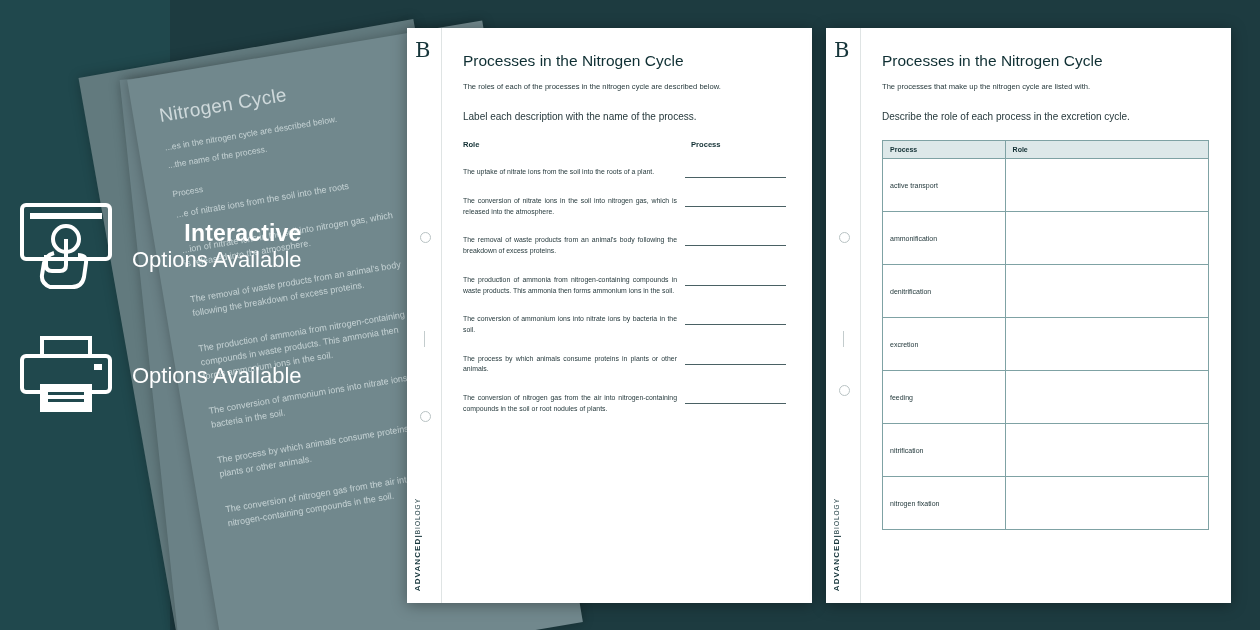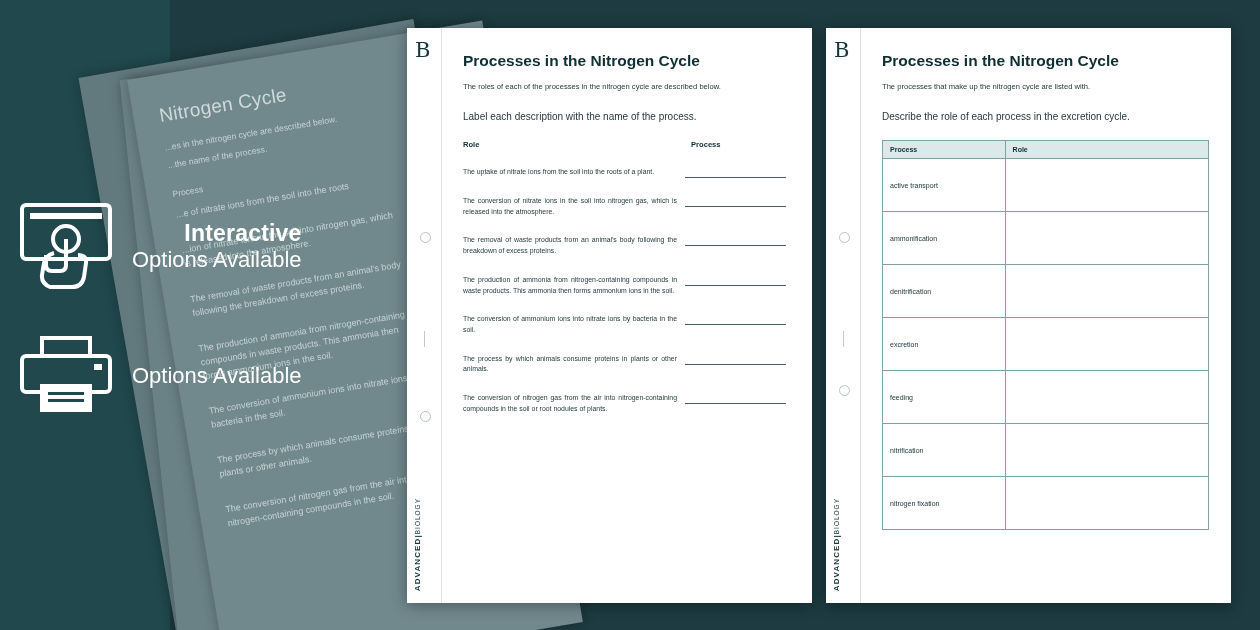--- a/index.html
+++ b/index.html
@@ -83,21 +83,21 @@
     border:1px solid #b9c3c4;background:#fff;margin-left:-4.5px;
   }
   .dash{
     position:absolute;left:17px;width:1px;height:16px;background:#c3cccd;margin-left:-.5px;
   }
   .page-body{
     position:absolute;left:34px;right:0;top:0;bottom:0;
     padding:24px 22px 20px 22px;box-sizing:border-box;
   }
   .ws-title{
-    font-size:15.5px;color:#0f2f33;margin:0 0 12px 0;font-weight:bold;
+    font-size:15.5px;color:#0f2f33;margin:0 0 12px 0;font-weight:normal;
   }
   .ws-sub{font-size:7.6px;color:#26393c;margin:0 0 20px 0;}
   .ws-sub2{font-size:10px;color:#26393c;margin:0 0 18px 0;}
   
   .col-head{display:flex;font-size:7.6px;color:#123034;font-weight:bold;margin-bottom:18px;}
   .col-head .c1{width:228px;}
   .rolerow{display:flex;align-items:flex-start;margin-bottom:18px;}
   .roletext{
     width:222px;font-size:6.9px;line-height:1.55;color:#263a3d;text-align:justify;
     padding-right:8px;box-sizing:border-box;

